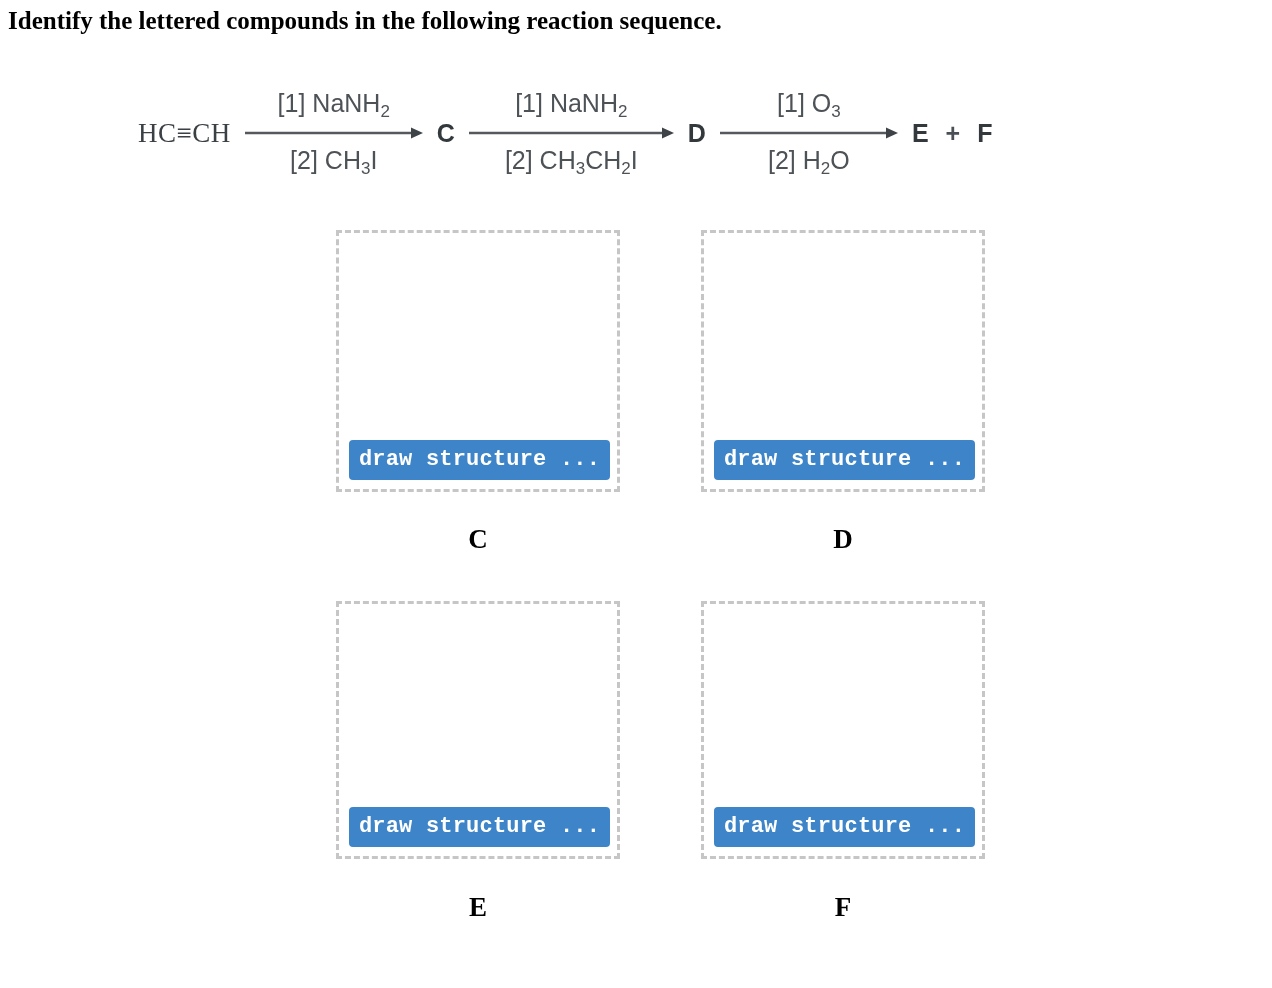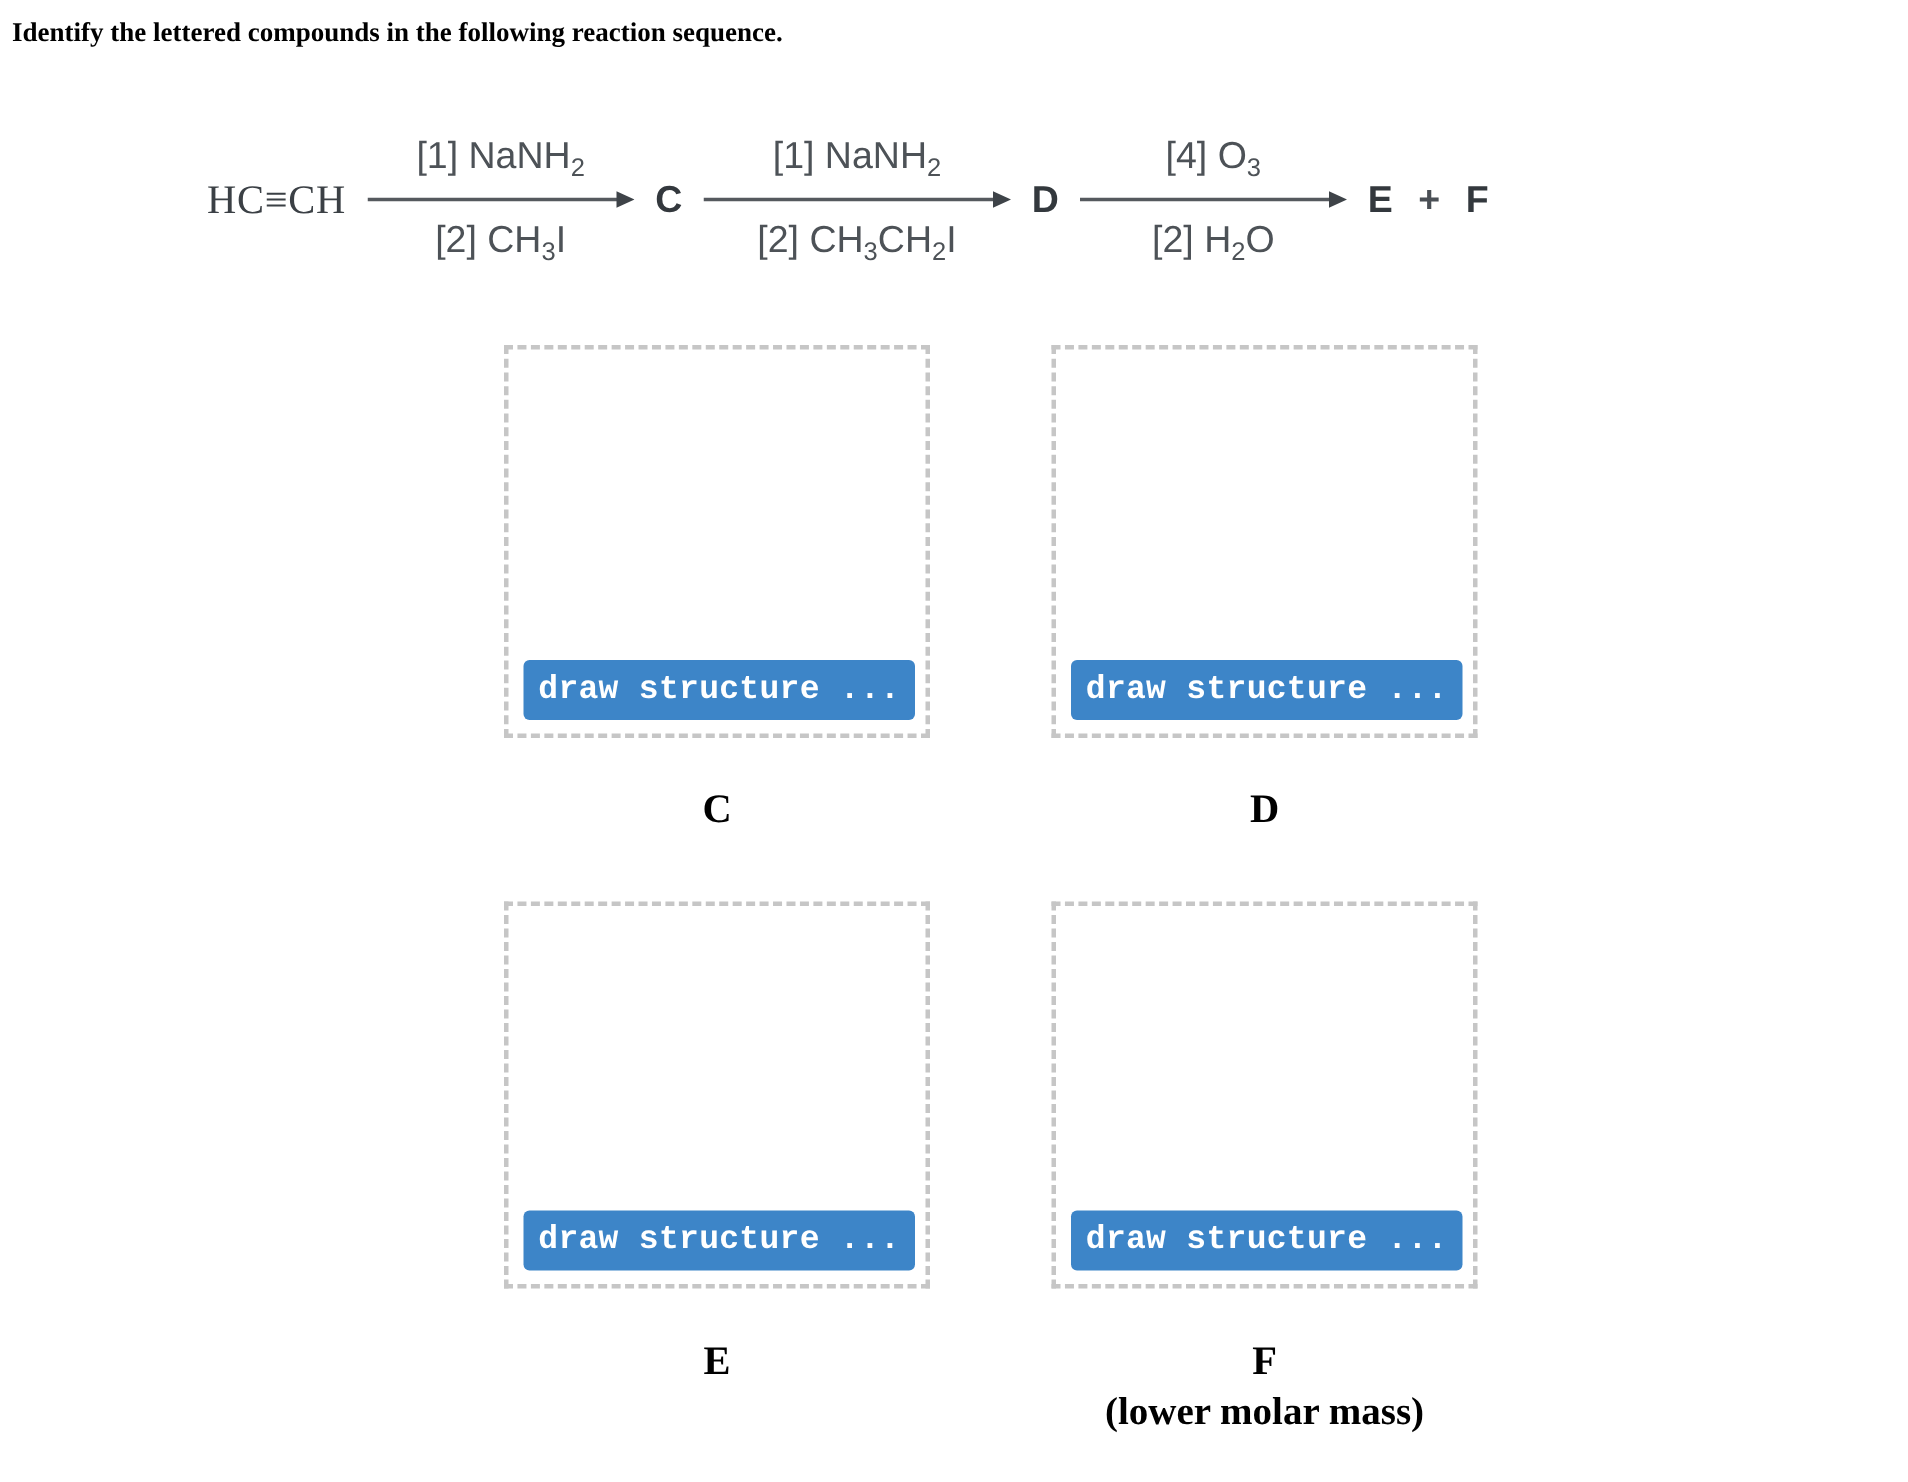--- a/index.html
+++ b/index.html
@@ -16,21 +16,21 @@
     overflow: hidden;
   }
 
   
   .prompt {
     position: absolute;
     left: 8px;
     top: 6px;
     font-family: "Liberation Serif", serif;
     font-weight: bold;
-    font-size: 18px;
+    font-size: 25px;
     line-height: 30px;
     color: #000000;
     white-space: nowrap;
   }
 
   
   .scheme {
     position: absolute;
     left: 0;
     top: 78px;
@@ -174,21 +174,21 @@
           <line x1="0" y1="6" x2="195" y2="6" stroke="#55595e" stroke-width="2.4"></line>
           <polygon points="193,0.5 205,6 193,11.5" fill="#3e4348"></polygon>
         </svg>
       </span>
       <span class="reagent reagent-bottom"><span>[2] CH</span><sub>3</sub><span>CH</span><sub>2</sub><span>I</span></span>
     </span>
 
     <span class="letter">D</span>
 
     <span class="arrow-group arrow-g3">
-      <span class="reagent reagent-top"><span>[4] O</span><sub>3</sub></span>
+      <span class="reagent reagent-top"><span>[1] O</span><sub>3</sub></span>
       <span class="arrow">
         <svg width="178" height="12" viewBox="0 0 178 12">
           <line x1="0" y1="6" x2="168" y2="6" stroke="#55595e" stroke-width="2.4"></line>
           <polygon points="166,0.5 178,6 166,11.5" fill="#3e4348"></polygon>
         </svg>
       </span>
       <span class="reagent reagent-bottom"><span>[2] H</span><sub>2</sub><span>O</span></span>
     </span>
 
     <span class="letter">E</span>
@@ -216,14 +216,13 @@
 </div>
 <div class="caption" style="left:306px; top:890px; width:344px;">
   <span>E</span>
 </div>
 
 <div class="answer-box" style="left:701px; top:601px; width:284px; height:258px;">
   <button class="draw-button" style="left:10px; bottom:9px; width:261px; height:40px;">draw structure ...</button>
 </div>
 <div class="caption" style="left:671px; top:890px; width:344px;">
   <span>F</span>
-  <span class="sub-note">(lower molar mass)</span>
 </div>
 
 </body></html>

